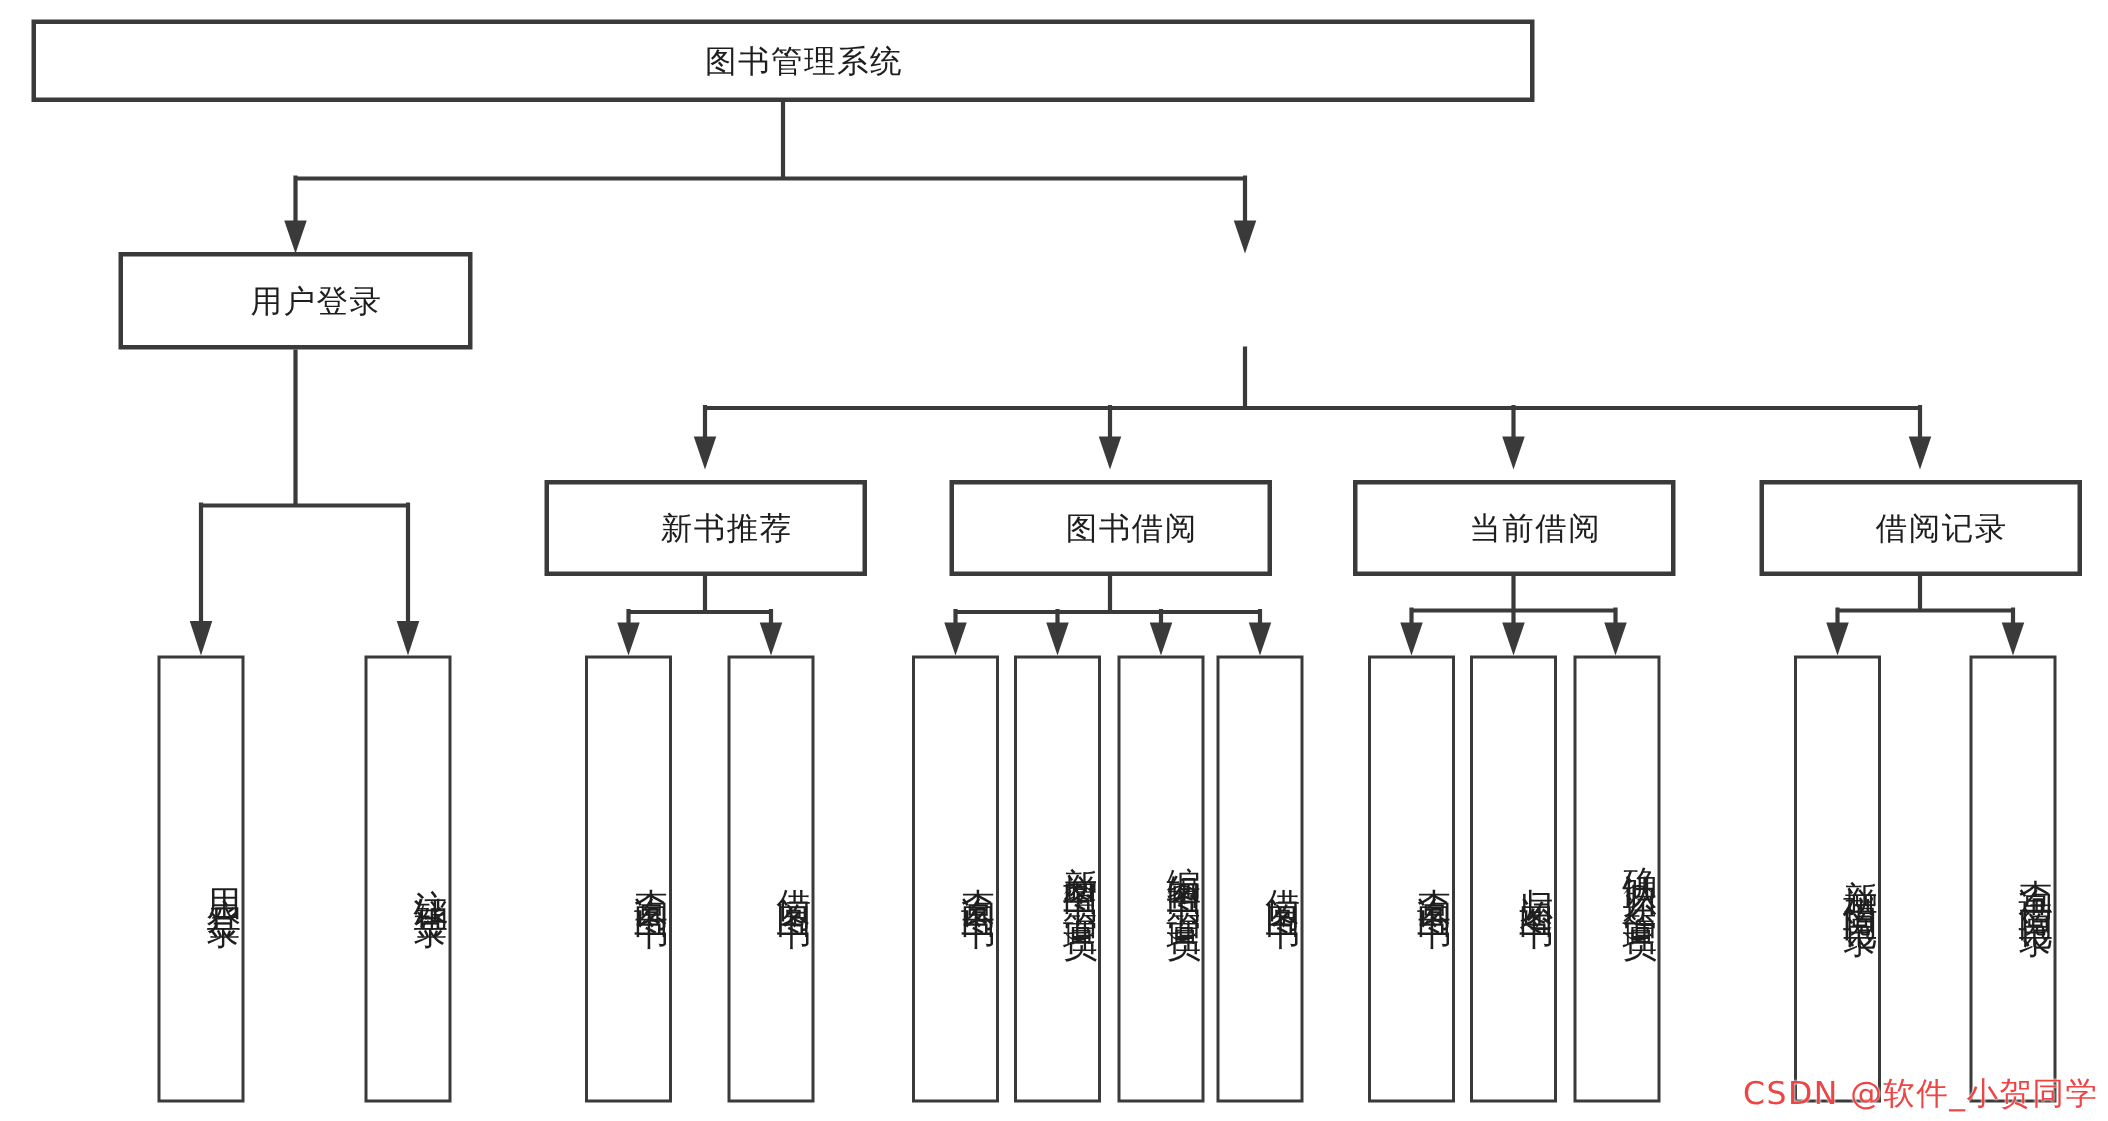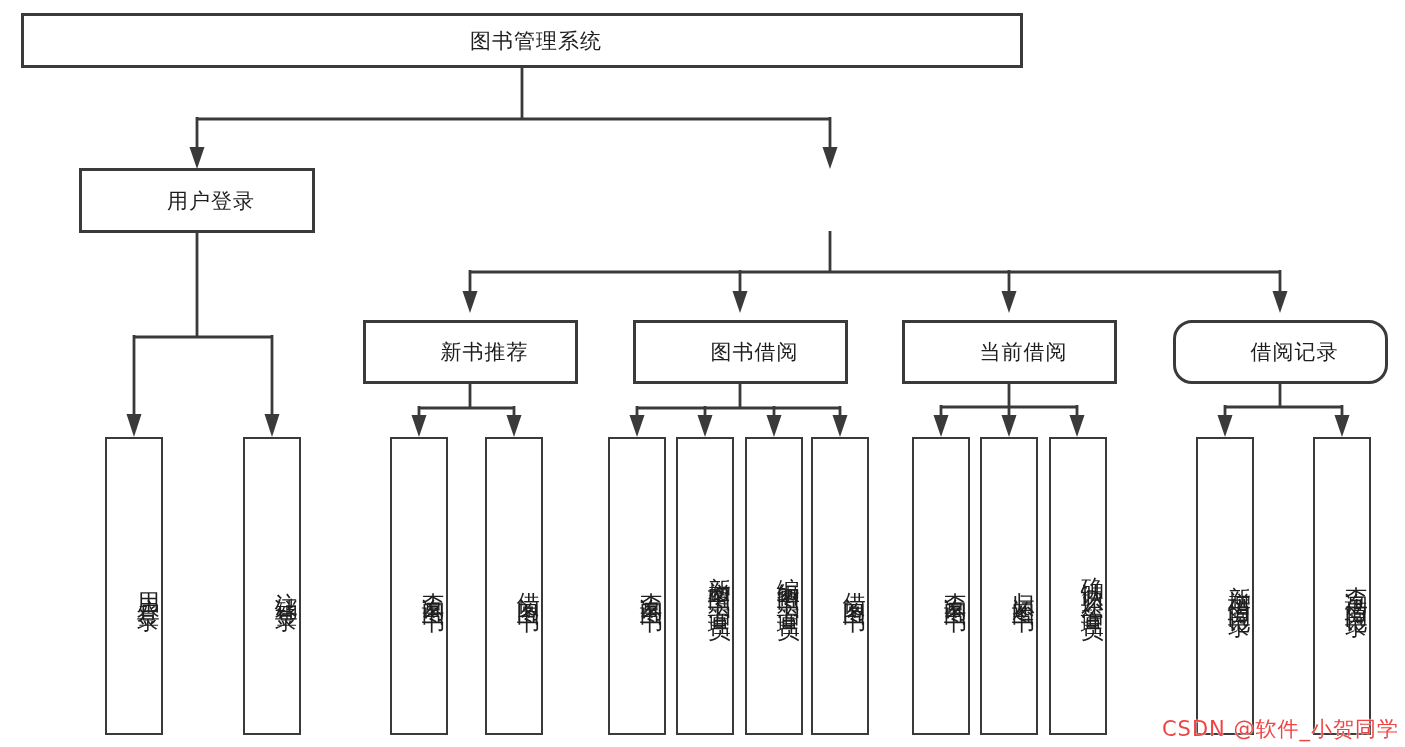--- a/index.html
+++ b/index.html
@@ -44,21 +44,21 @@
     font-weight: 500;
   }
   .root  { left: 21px;  top: 13px;  width: 1002px; height: 55px; }
   .l2    { top: 168px; width: 236px; height: 65px; }
   .l2a   { left: 79px; }
   .l2b   { left: 712px; }
   .l3    { top: 320px; width: 215px; height: 64px; }
   .l3a   { left: 363px; }
   .l3b   { left: 633px; }
   .l3c   { left: 902px; text-align: right; }
-  .l3d   { left: 1173px; border-radius: 19px; }
+  .l3d   { left: 1173px; }
   .leaf {
     top: 437px;
     width: 58px;
     height: 298px;
     border-width: 2.5px;
     font-weight: 500;
   }
   .leaf .v {
     writing-mode: vertical-rl;
     text-orientation: mixed;

